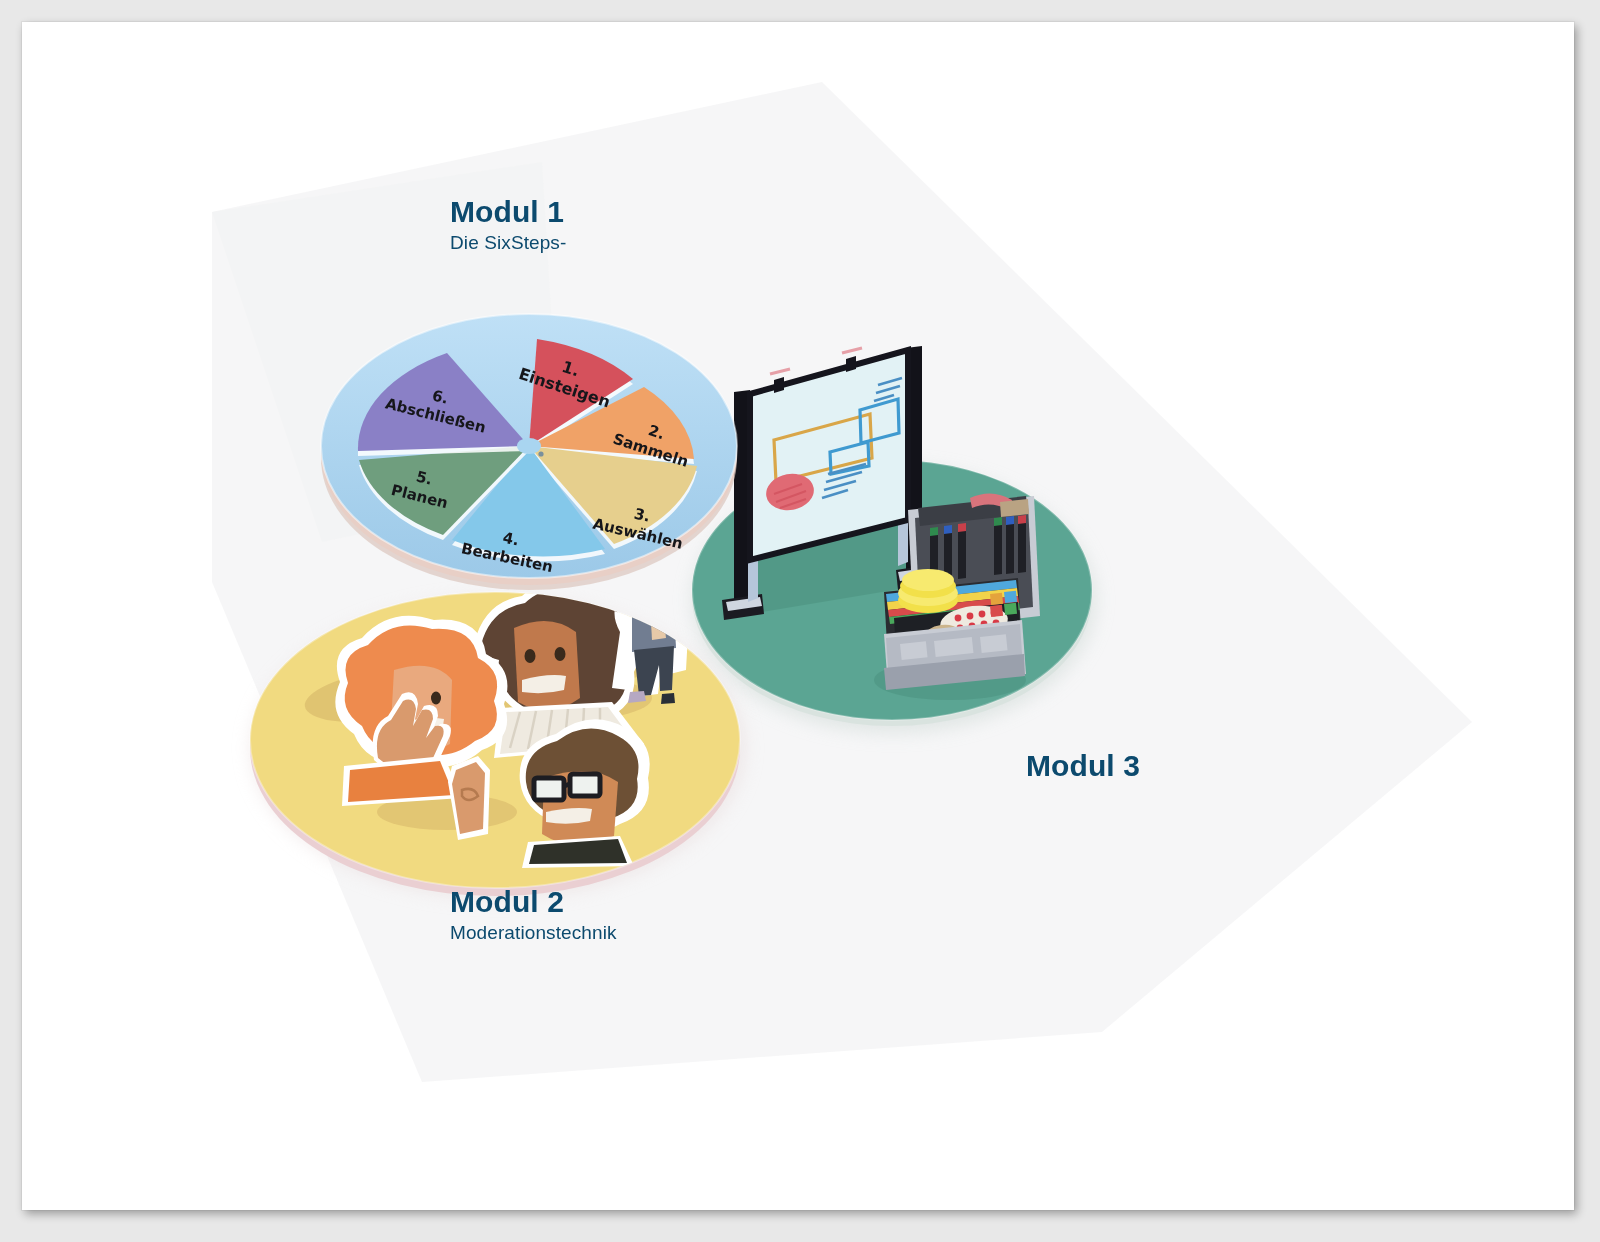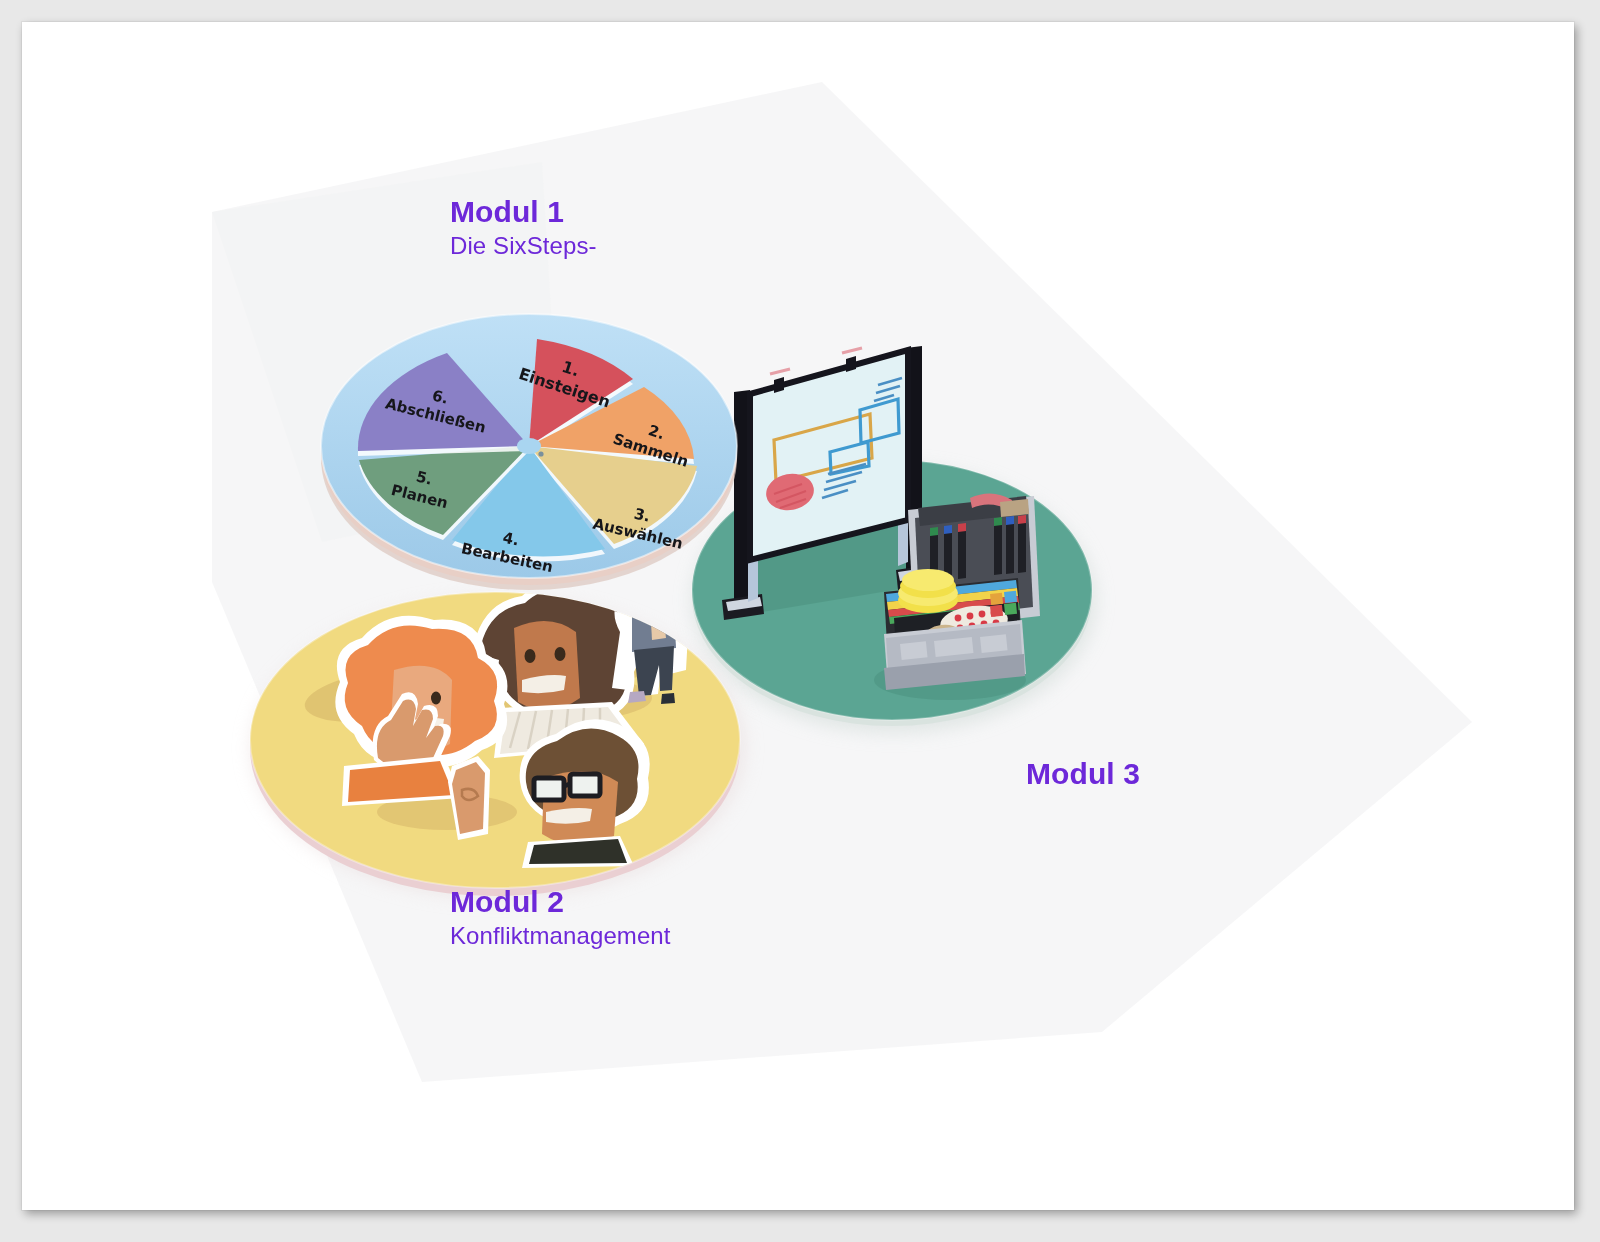--- a/index.html
+++ b/index.html
@@ -15,26 +15,26 @@
     width:1552px;height:1188px;
     background:#ffffff;
     box-shadow:3px 4px 9px rgba(0,0,0,.33), 0 0 0 1px rgba(0,0,0,.04);
     overflow:hidden;
   }
   
   #bgpoly{
     position:absolute;left:0;top:0;width:100%;height:100%;
     pointer-events:none;
   }
-  .txtblock{position:absolute;color:#6d28d9;}
+  .txtblock{position:absolute;color:#0c4a6e;}
   .txt-title{font-size:30px;font-weight:bold;letter-spacing:.1px;line-height:1.22;}
-  .txt-sub{font-size:24px;font-weight:400;line-height:1.28;letter-spacing:.1px;}
+  .txt-sub{font-size:19px;font-weight:400;line-height:1.28;letter-spacing:.1px;}
   #m1{left:428px;top:172px;}
   #m2{left:428px;top:862px;}
-  #m3{left:1004px;top:726px;margin-top:8px;}
+  #m3{left:1004px;top:726px;}
 
   #art{position:absolute;left:0;top:0;width:1552px;height:1188px;}
   svg{display:block;}
   .lbl{
     font-family:"DejaVu Sans", sans-serif;
     font-weight:bold;
     fill:#16161a;
   }
 </style>
 </head>
@@ -354,20 +354,20 @@
     </g>
   </svg>
 
   <div id="m1" class="txtblock">
     <div class="txt-title">Modul 1</div>
     <div class="txt-sub">Die SixSteps-</div>
   </div>
 
   <div id="m2" class="txtblock">
     <div class="txt-title">Modul 2</div>
-    <div class="txt-sub">Konfliktmanagement</div>
+    <div class="txt-sub">Moderationstechnik</div>
   </div>
 
   <div id="m3" class="txtblock">
     <div class="txt-title">Modul 3</div>
   </div>
 
 </div>
 
 </body></html>

